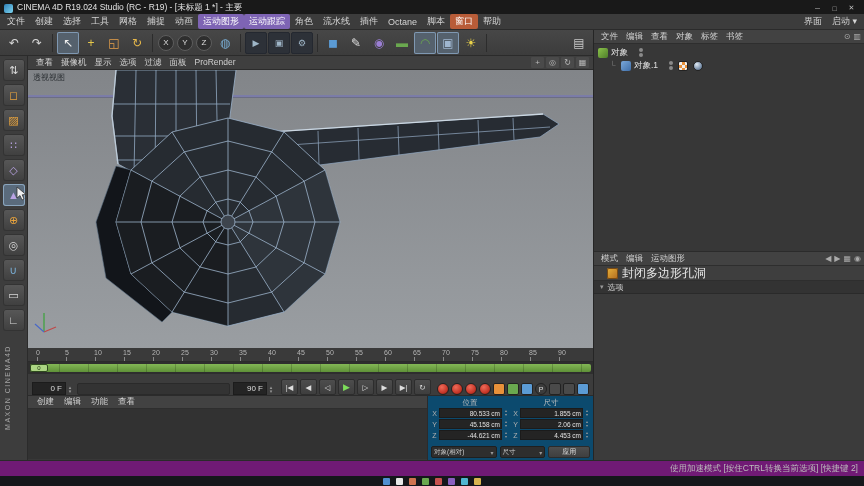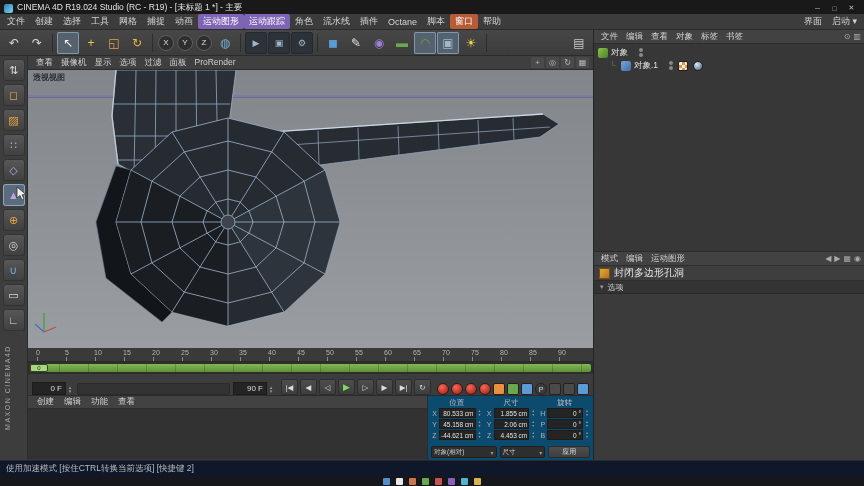--- a/index.html
+++ b/index.html
@@ -34,21 +34,21 @@
 .leftdock{position:absolute;left:0;top:56px;width:28px;height:404px;background:#3d3d3d;border-right:1px solid #2b2b2b;display:flex;flex-direction:column;align-items:center;padding-top:3px;gap:3px;}
 .dock-btn{width:22px;height:22px;border-radius:3px;background:linear-gradient(#585858,#3f3f3f);box-shadow:inset 0 0 0 1px #333;display:flex;align-items:center;justify-content:center;font-size:11px;flex:0 0 auto;}
 .dock-btn.active{background:#5a6b7c;box-shadow:inset 0 0 0 1px #8aa5bd;}
 .maxon{position:absolute;left:-41px;top:384px;width:96px;text-align:center;font-size:7px;letter-spacing:1.5px;color:#a5a5a5;transform:rotate(-90deg);}
 
 
 .vp-menubar{position:absolute;left:28px;top:56px;width:565px;height:14px;background:#3f3f3f;border-bottom:1px solid #2b2b2b;display:flex;align-items:center;padding:0 4px;font-size:8.5px;}
 .vp-menu{padding:0 4px;color:#d0d0d0;white-space:nowrap;}
 .vp-nav{margin-left:auto;display:flex;gap:2px;}
 .vp-nav-btn{width:13px;height:11px;font-size:8px;color:#bbb;display:flex;align-items:center;justify-content:center;background:#4a4a4a;border-radius:1px;}
-.viewport{position:absolute;left:28px;top:70px;width:655px;height:278px;background:linear-gradient(#828589,#9a9ea2);overflow:hidden;font-weight:bold;}
+.viewport{position:absolute;left:28px;top:70px;width:655px;height:278px;background:linear-gradient(#828589,#9a9ea2);overflow:hidden;}
 .viewport svg.model{position:absolute;left:0;top:0;}
 .view-label{position:absolute;left:5px;top:2px;font-size:8px;color:#2e3236;}
 .grid-badge{position:absolute;right:8px;bottom:4px;background:rgba(43,47,52,.88);color:#d8dce0;font-size:8px;padding:1px 6px;border-radius:2px;}
 
 
 .ruler{position:absolute;left:28px;top:348px;width:565px;height:14px;background:#3a3a3a;border-bottom:1px solid #2b2b2b;}
 .ruler-tick{position:absolute;top:1px;font-size:7px;color:#b5b5b5;}
 .ruler-tick::after{content:"";position:absolute;left:1px;top:8px;width:1px;height:4px;background:#8a8a8a;}
 
 
@@ -102,30 +102,30 @@
 .om-row{display:flex;align-items:center;height:13px;font-size:8.5px;color:#e0e0e0;gap:3px;}
 .om-row .conn{color:#777;font-size:8px;width:8px;}
 .obj-icon{width:10px;height:10px;border-radius:2px;flex:0 0 auto;}
 .obj-icon.green{background:linear-gradient(135deg,#8bc34a,#4e7d2a);}
 .obj-icon.blue{background:linear-gradient(135deg,#7aa7d8,#3f6ea8);}
 .om-dots{display:flex;flex-direction:column;gap:1px;margin-left:8px;}
 .om-dots .dot{width:4px;height:4px;border-radius:50%;background:#8a8a8a;}
 .tag{width:10px;height:10px;border-radius:2px;border:1px solid #222;margin-left:2px;flex:0 0 auto;}
 .tag.texture-tag{background:repeating-conic-gradient(#e8913a 0% 25%,#f0f0f0 25% 50%) 0 0/6px 6px;}
 .tag.phong-tag{border-radius:50%;background:radial-gradient(circle at 35% 30%,#dfe9f2,#7d93ad 60%,#4a5d75);}
-.am-tool{height:15px;display:flex;align-items:center;gap:4px;padding:0 5px;background:#3e3e3e;border-bottom:1px solid #2e2e2e;font-size:10px;color:#e8e8e8;flex:0 0 auto;}
+.am-tool{height:15px;display:flex;align-items:center;gap:4px;padding:0 13px;background:#3e3e3e;border-bottom:1px solid #2e2e2e;font-size:12px;color:#e8e8e8;flex:0 0 auto;}
 .tool-icon{width:11px;height:11px;border-radius:2px;background:linear-gradient(135deg,#e8b23a,#b06a20);box-shadow:inset 0 0 0 1px #7a4a12;}
 .am-section{height:13px;background:#333;border-bottom:1px solid #2a2a2a;display:flex;align-items:center;padding:0 6px;font-size:8px;color:#cfcfcf;flex:0 0 auto;}
 .am-section::before{content:"▾";margin-right:4px;font-size:7px;color:#999;}
 .am-option{height:14px;display:flex;align-items:center;padding:0 12px;font-size:8px;color:#d5d5d5;gap:6px;flex:0 0 auto;}
 .checkbox{width:9px;height:9px;background:#242424;border:1px solid #5a5a5a;border-radius:1px;}
 .am-rest{flex:1;background:#3b3b3b;}
 
 
-.statusbar{position:absolute;left:0;top:460px;width:864px;height:16px;background:#0f172a;border-top:1px solid #2a2a2a;display:flex;align-items:center;padding:0 6px;font-size:8.5px;color:#bcbcbc;}
+.statusbar{position:absolute;left:0;top:460px;width:864px;height:16px;background:#701a75;border-top:1px solid #2a2a2a;display:flex;align-items:center;padding:0 6px;font-size:8.5px;color:#bcbcbc;justify-content:flex-end;}
 .taskbar{position:absolute;left:0;top:476px;width:864px;height:10px;background:#15171b;display:flex;align-items:center;justify-content:center;gap:6px;}
 .task-icon{width:7px;height:7px;border-radius:1px;}
 .cursor{position:absolute;left:16px;top:186px;z-index:9;}
 </style>
 </head>
 <body>
 
 <div class="app">
 
   <div class="titlebar">
@@ -399,38 +399,20 @@
             <div class="c-label">Y</div>
             <div class="c-field">2.06 cm</div>
             <div class="c-step"></div>
           </div>
           <div class="coord-row">
             <div class="c-label">Z</div>
             <div class="c-field">4.453 cm</div>
             <div class="c-step"></div>
           </div>
         </div>
-        <div class="coord-col">
-          <div class="coord-title">旋转</div>
-          <div class="coord-row">
-            <div class="c-label">H</div>
-            <div class="c-field">0 °</div>
-            <div class="c-step"></div>
-          </div>
-          <div class="coord-row">
-            <div class="c-label">P</div>
-            <div class="c-field">0 °</div>
-            <div class="c-step"></div>
-          </div>
-          <div class="coord-row">
-            <div class="c-label">B</div>
-            <div class="c-field">0 °</div>
-            <div class="c-step"></div>
-          </div>
-        </div>
       </div>
     <div class="coord-bottom">
       <div class="c-select">
         <span>对象(相对)</span>
         <span class="arrow"></span>
       </div>
       <div class="c-select small">
         <span>尺寸</span>
         <span class="arrow"></span>
       </div>

